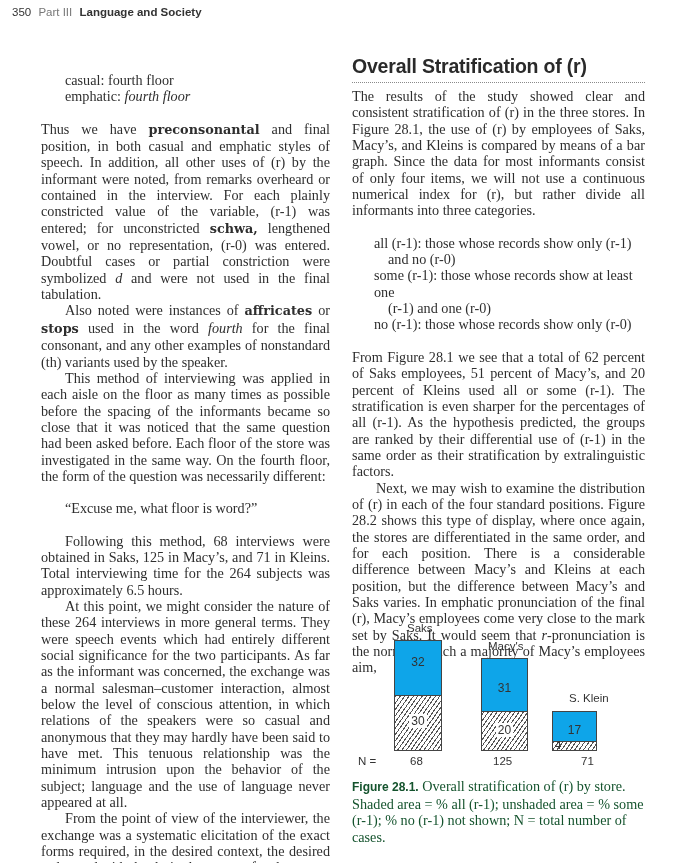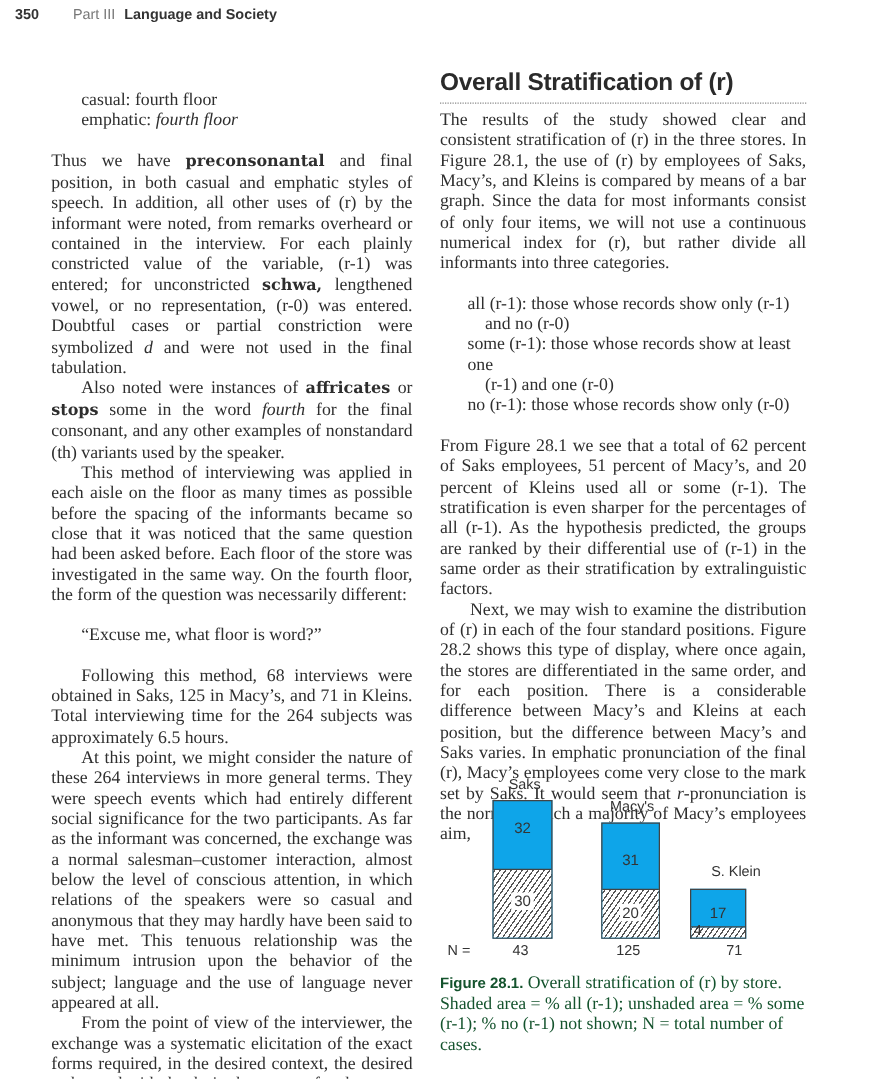--- a/index.html
+++ b/index.html
@@ -8,21 +8,21 @@
       background: #ffffff; color: #2b2b2b;
       font-family: "DejaVu Serif", "Liberation Serif", serif;
       position: relative;
     }
     .running-head {
       position: absolute; left: 12px; top: 6px;
       font-family: "Liberation Sans", "DejaVu Sans", sans-serif;
       font-size: 11.5px; color: #333;
       white-space: nowrap;
     }
-    .running-head .pnum { font-weight: bold; margin-right: 24px; }
+    .running-head .pnum { font-weight: normal; margin-right: 4px; }
     .running-head .part { color: #777; margin-right: 4px; }
     .running-head .title { font-weight: bold; }
 
     .col {
       position: absolute;
       font-family: "Liberation Serif", "DejaVu Serif", serif;
       font-size: 14.2px;
       line-height: 16.35px;
       color: #2e2e2e;
     }
@@ -94,21 +94,21 @@
   <span class="part">Part III</span>
   <span class="title">Language and Society</span>
 </div>
 
 <div class="col col-left">
   <div class="blank"></div>
   <p class="ex">casual: fourth floor</p>
   <p class="ex"><span>emphatic: </span><span class="ex-i">fourth floor</span></p>
   <div class="blank"></div>
   <p class="p"><span>Thus we have </span><b class="term">preconsonantal</b><span> and final position, in both casual and emphatic styles of speech. In addition, all other uses of (r) by the informant were noted, from remarks overheard or contained in the interview. For each plainly constricted value of the variable, (r-1) was entered; for unconstricted </span><b class="term">schwa,</b><span> lengthened vowel, or no representation, (r-0) was entered. Doubtful cases or partial constriction were symbolized </span><i>d</i><span> and were not used in the final tabulation.</span></p>
-  <p class="p indent"><span>Also noted were instances of </span><b class="term">affricates</b><span> or </span><b class="term">stops</b><span> some in the word </span><i>fourth</i><span> for the final consonant, and any other examples of nonstandard (th) variants used by the speaker.</span></p>
+  <p class="p indent"><span>Also noted were instances of </span><b class="term">affricates</b><span> or </span><b class="term">stops</b><span> used in the word </span><i>fourth</i><span> for the final consonant, and any other examples of nonstandard (th) variants used by the speaker.</span></p>
   <p class="p indent">This method of interviewing was applied in each aisle on the floor as many times as possible before the spacing of the informants became so close that it was noticed that the same question had been asked before. Each floor of the store was investigated in the same way. On the fourth floor, the form of the question was necessarily different:</p>
   <div class="blank"></div>
   <p class="quote">“Excuse me, what floor is word?”</p>
   <div class="blank"></div>
   <p class="p indent">Following this method, 68 interviews were obtained in Saks, 125 in Macy’s, and 71 in Kleins. Total interviewing time for the 264 subjects was approximately 6.5 hours.</p>
   <p class="p indent">At this point, we might consider the nature of these 264 interviews in more general terms. They were speech events which had entirely different social significance for the two participants. As far as the informant was concerned, the exchange was a normal salesman–customer interaction, almost below the level of conscious attention, in which relations of the speakers were so casual and anonymous that they may hardly have been said to have met. This tenuous relationship was the minimum intrusion upon the behavior of the subject; language and the use of language never appeared at all.</p>
   <p class="p indent">From the point of view of the interviewer, the exchange was a systematic elicitation of the exact forms required, in the desired context, the desired order, and with the desired contrast of style.</p>
 </div>
 
 <div class="col col-right">
@@ -137,21 +137,21 @@
 <div class="figure">
 
   <div class="fig-label" style="left:55px; top:12px;">Saks</div>
   <div class="bar" style="left:42px; top:30px; width:48px; height:111px;">
     <div class="seg-val" style="top:14px;">32</div>
     <div class="seg-shaded" style="height:54px;">
       <div class="seg-val on-hatch" style="top:18px;"><span>30</span></div>
     </div>
   </div>
   <div class="fig-label" style="left:6px; top:145px;">N =</div>
-  <div class="fig-label" style="left:58px; top:145px;">43</div>
+  <div class="fig-label" style="left:58px; top:145px;">68</div>
 
   <div class="fig-label" style="left:136px; top:30px;">Macy's</div>
   <div class="bar" style="left:129px; top:48px; width:47px; height:93px;">
     <div class="seg-val" style="top:22px;text-align:center;">31</div>
     <div class="seg-shaded" style="height:38px;">
       <div class="seg-val on-hatch" style="top:11px;"><span>20</span></div>
     </div>
   </div>
   <div class="fig-label" style="left:141px; top:145px;">125</div>
 

